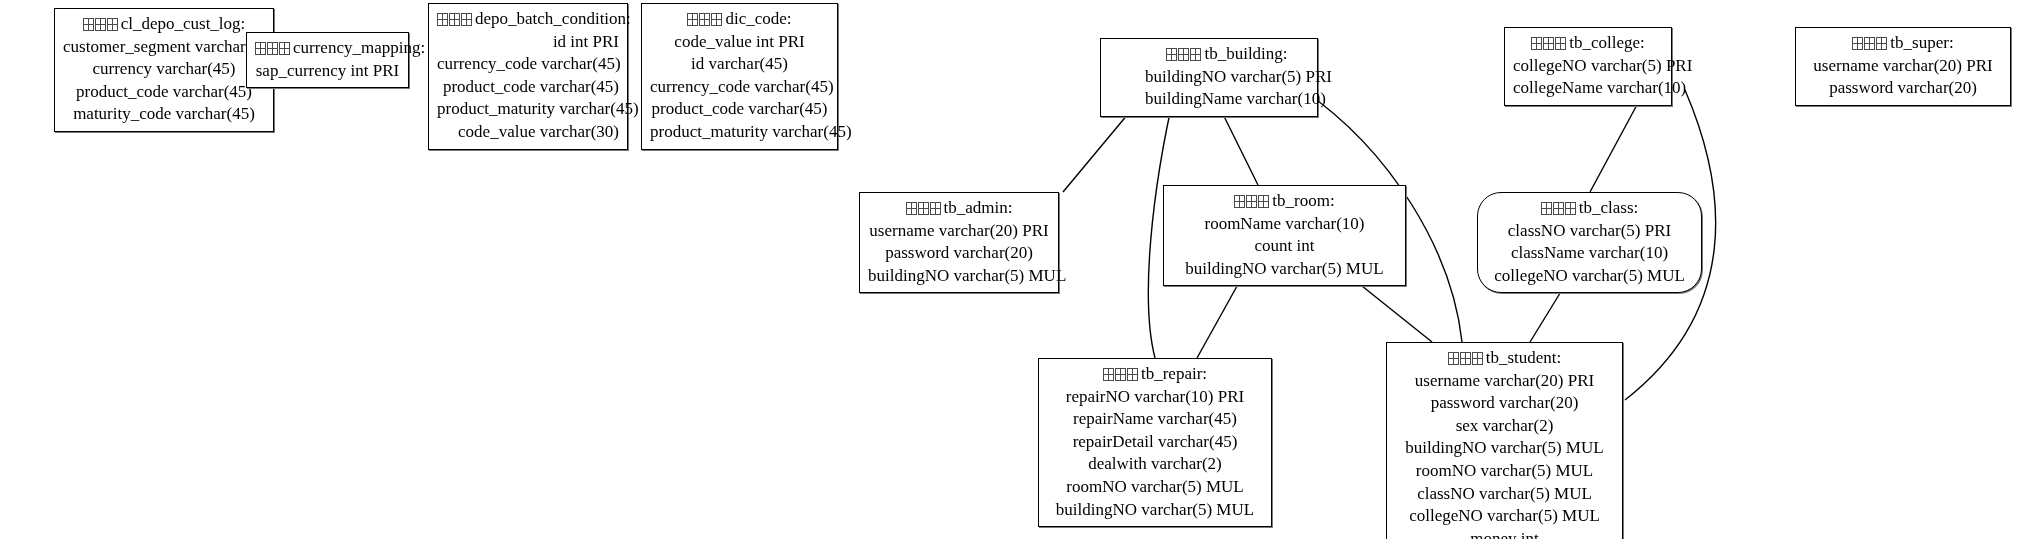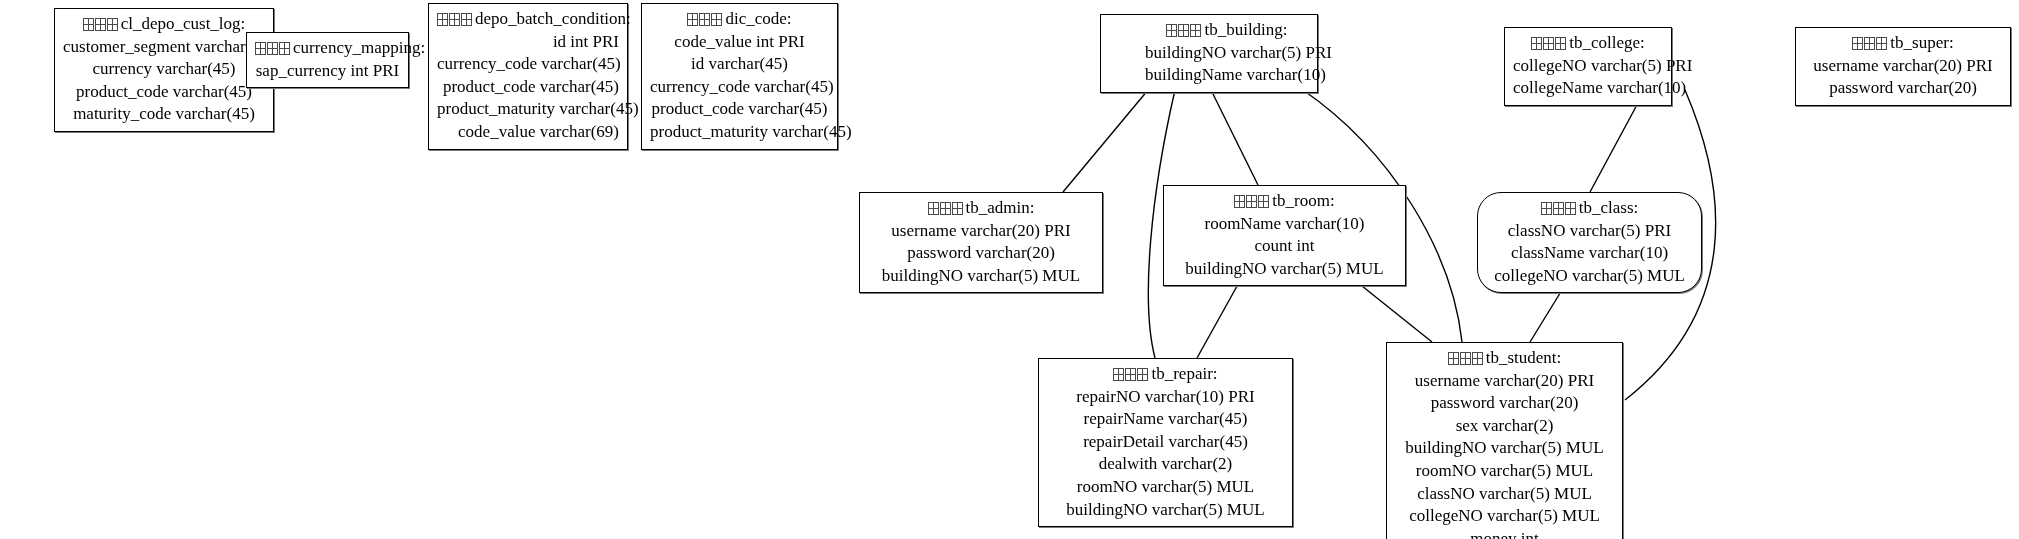--- a/index.html
+++ b/index.html
@@ -93,64 +93,64 @@
     <div class="node" style="left: 246px; top: 32px; width: 163px; border-color: rgb(0, 0, 0); background: rgb(255, 255, 255);">
       <span class="node-title"><span class="tofu-group"><span class="tofu"></span><span class="tofu"></span><span class="tofu"></span></span><span>currency_mapping:</span></span>
       <span class="node-field">sap_currency int PRI</span>
     </div>
     <div class="node" style="left: 428px; top: 3px; width: 200px; border-color: rgb(0, 0, 0); background: rgb(255, 255, 255); text-align: right;">
       <span class="node-title"><span class="tofu-group"><span class="tofu"></span><span class="tofu"></span><span class="tofu"></span></span><span>depo_batch_condition:</span></span>
       <span class="node-field">id int PRI</span>
       <span class="node-field">currency_code varchar(45)</span>
       <span class="node-field">product_code varchar(45)</span>
       <span class="node-field">product_maturity varchar(45)</span>
-      <span class="node-field">code_value varchar(69)</span>
+      <span class="node-field">code_value varchar(30)</span>
     </div>
     <div class="node" style="left: 641px; top: 3px; width: 197px; border-color: rgb(0, 0, 0); background: rgb(255, 255, 255);">
       <span class="node-title"><span class="tofu-group"><span class="tofu"></span><span class="tofu"></span><span class="tofu"></span></span><span>dic_code:</span></span>
       <span class="node-field">code_value int PRI</span>
       <span class="node-field">id varchar(45)</span>
       <span class="node-field">currency_code varchar(45)</span>
       <span class="node-field">product_code varchar(45)</span>
       <span class="node-field">product_maturity varchar(45)</span>
     </div>
-    <div class="node" style="left: 1100px; top: 14px; width: 218px; border-color: rgb(0, 0, 0); background: rgb(255, 255, 255); padding-left: 44px;">
+    <div class="node" style="left: 1100px; top: 38px; width: 218px; border-color: rgb(0, 0, 0); background: rgb(255, 255, 255); padding-left: 44px;">
       <span class="node-title"><span class="tofu-group"><span class="tofu"></span><span class="tofu"></span><span class="tofu"></span></span><span>tb_building:</span></span>
       <span class="node-field">buildingNO varchar(5) PRI</span>
       <span class="node-field">buildingName varchar(10)</span>
     </div>
     <div class="node" style="left: 1504px; top: 27px; width: 168px; border-color: rgb(0, 0, 0); background: rgb(255, 255, 255);">
       <span class="node-title"><span class="tofu-group"><span class="tofu"></span><span class="tofu"></span><span class="tofu"></span></span><span>tb_college:</span></span>
       <span class="node-field">collegeNO varchar(5) PRI</span>
       <span class="node-field">collegeName varchar(10)</span>
     </div>
     <div class="node" style="left: 1795px; top: 27px; width: 216px; border-color: rgb(0, 0, 0); background: rgb(255, 255, 255);">
       <span class="node-title"><span class="tofu-group"><span class="tofu"></span><span class="tofu"></span><span class="tofu"></span></span><span>tb_super:</span></span>
       <span class="node-field">username varchar(20) PRI</span>
       <span class="node-field">password varchar(20)</span>
     </div>
-    <div class="node" style="left: 859px; top: 192px; width: 244px; border-color: rgb(0, 0, 0); background: rgb(255, 255, 255);">
+    <div class="node" style="left: 859px; top: 192px; width: 200px; border-color: rgb(0, 0, 0); background: rgb(255, 255, 255);">
       <span class="node-title"><span class="tofu-group"><span class="tofu"></span><span class="tofu"></span><span class="tofu"></span></span><span>tb_admin:</span></span>
       <span class="node-field">username varchar(20) PRI</span>
       <span class="node-field">password varchar(20)</span>
       <span class="node-field">buildingNO varchar(5) MUL</span>
     </div>
     <div class="node" style="left: 1163px; top: 185px; width: 243px; border-color: rgb(0, 0, 0); background: rgb(255, 255, 255); text-align: center;">
       <span class="node-title"><span class="tofu-group"><span class="tofu"></span><span class="tofu"></span><span class="tofu"></span></span><span>tb_room:</span></span>
       <span class="node-field">roomName varchar(10)</span>
       <span class="node-field">count int</span>
       <span class="node-field">buildingNO varchar(5) MUL</span>
     </div>
     <div class="node" style="left: 1477px; top: 192px; width: 225px; border-color: rgb(0, 0, 0); background: rgb(255, 255, 255); border-radius: 24px;">
       <span class="node-title"><span class="tofu-group"><span class="tofu"></span><span class="tofu"></span><span class="tofu"></span></span><span>tb_class:</span></span>
       <span class="node-field">classNO varchar(5) PRI</span>
       <span class="node-field">className varchar(10)</span>
       <span class="node-field">collegeNO varchar(5) MUL</span>
     </div>
-    <div class="node" style="left: 1038px; top: 358px; width: 255px; border-color: rgb(0, 0, 0); background: rgb(255, 255, 255);">
+    <div class="node" style="left: 1038px; top: 358px; width: 234px; border-color: rgb(0, 0, 0); background: rgb(255, 255, 255);">
       <span class="node-title"><span class="tofu-group"><span class="tofu"></span><span class="tofu"></span><span class="tofu"></span></span><span>tb_repair:</span></span>
       <span class="node-field">repairNO varchar(10) PRI</span>
       <span class="node-field">repairName varchar(45)</span>
       <span class="node-field">repairDetail varchar(45)</span>
       <span class="node-field">dealwith varchar(2)</span>
       <span class="node-field">roomNO varchar(5) MUL</span>
       <span class="node-field">buildingNO varchar(5) MUL</span>
     </div>
     <div class="node" style="left: 1386px; top: 342px; width: 237px; border-color: rgb(0, 0, 0); background: rgb(255, 255, 255);">
       <span class="node-title"><span class="tofu-group"><span class="tofu"></span><span class="tofu"></span><span class="tofu"></span></span><span>tb_student:</span></span>

